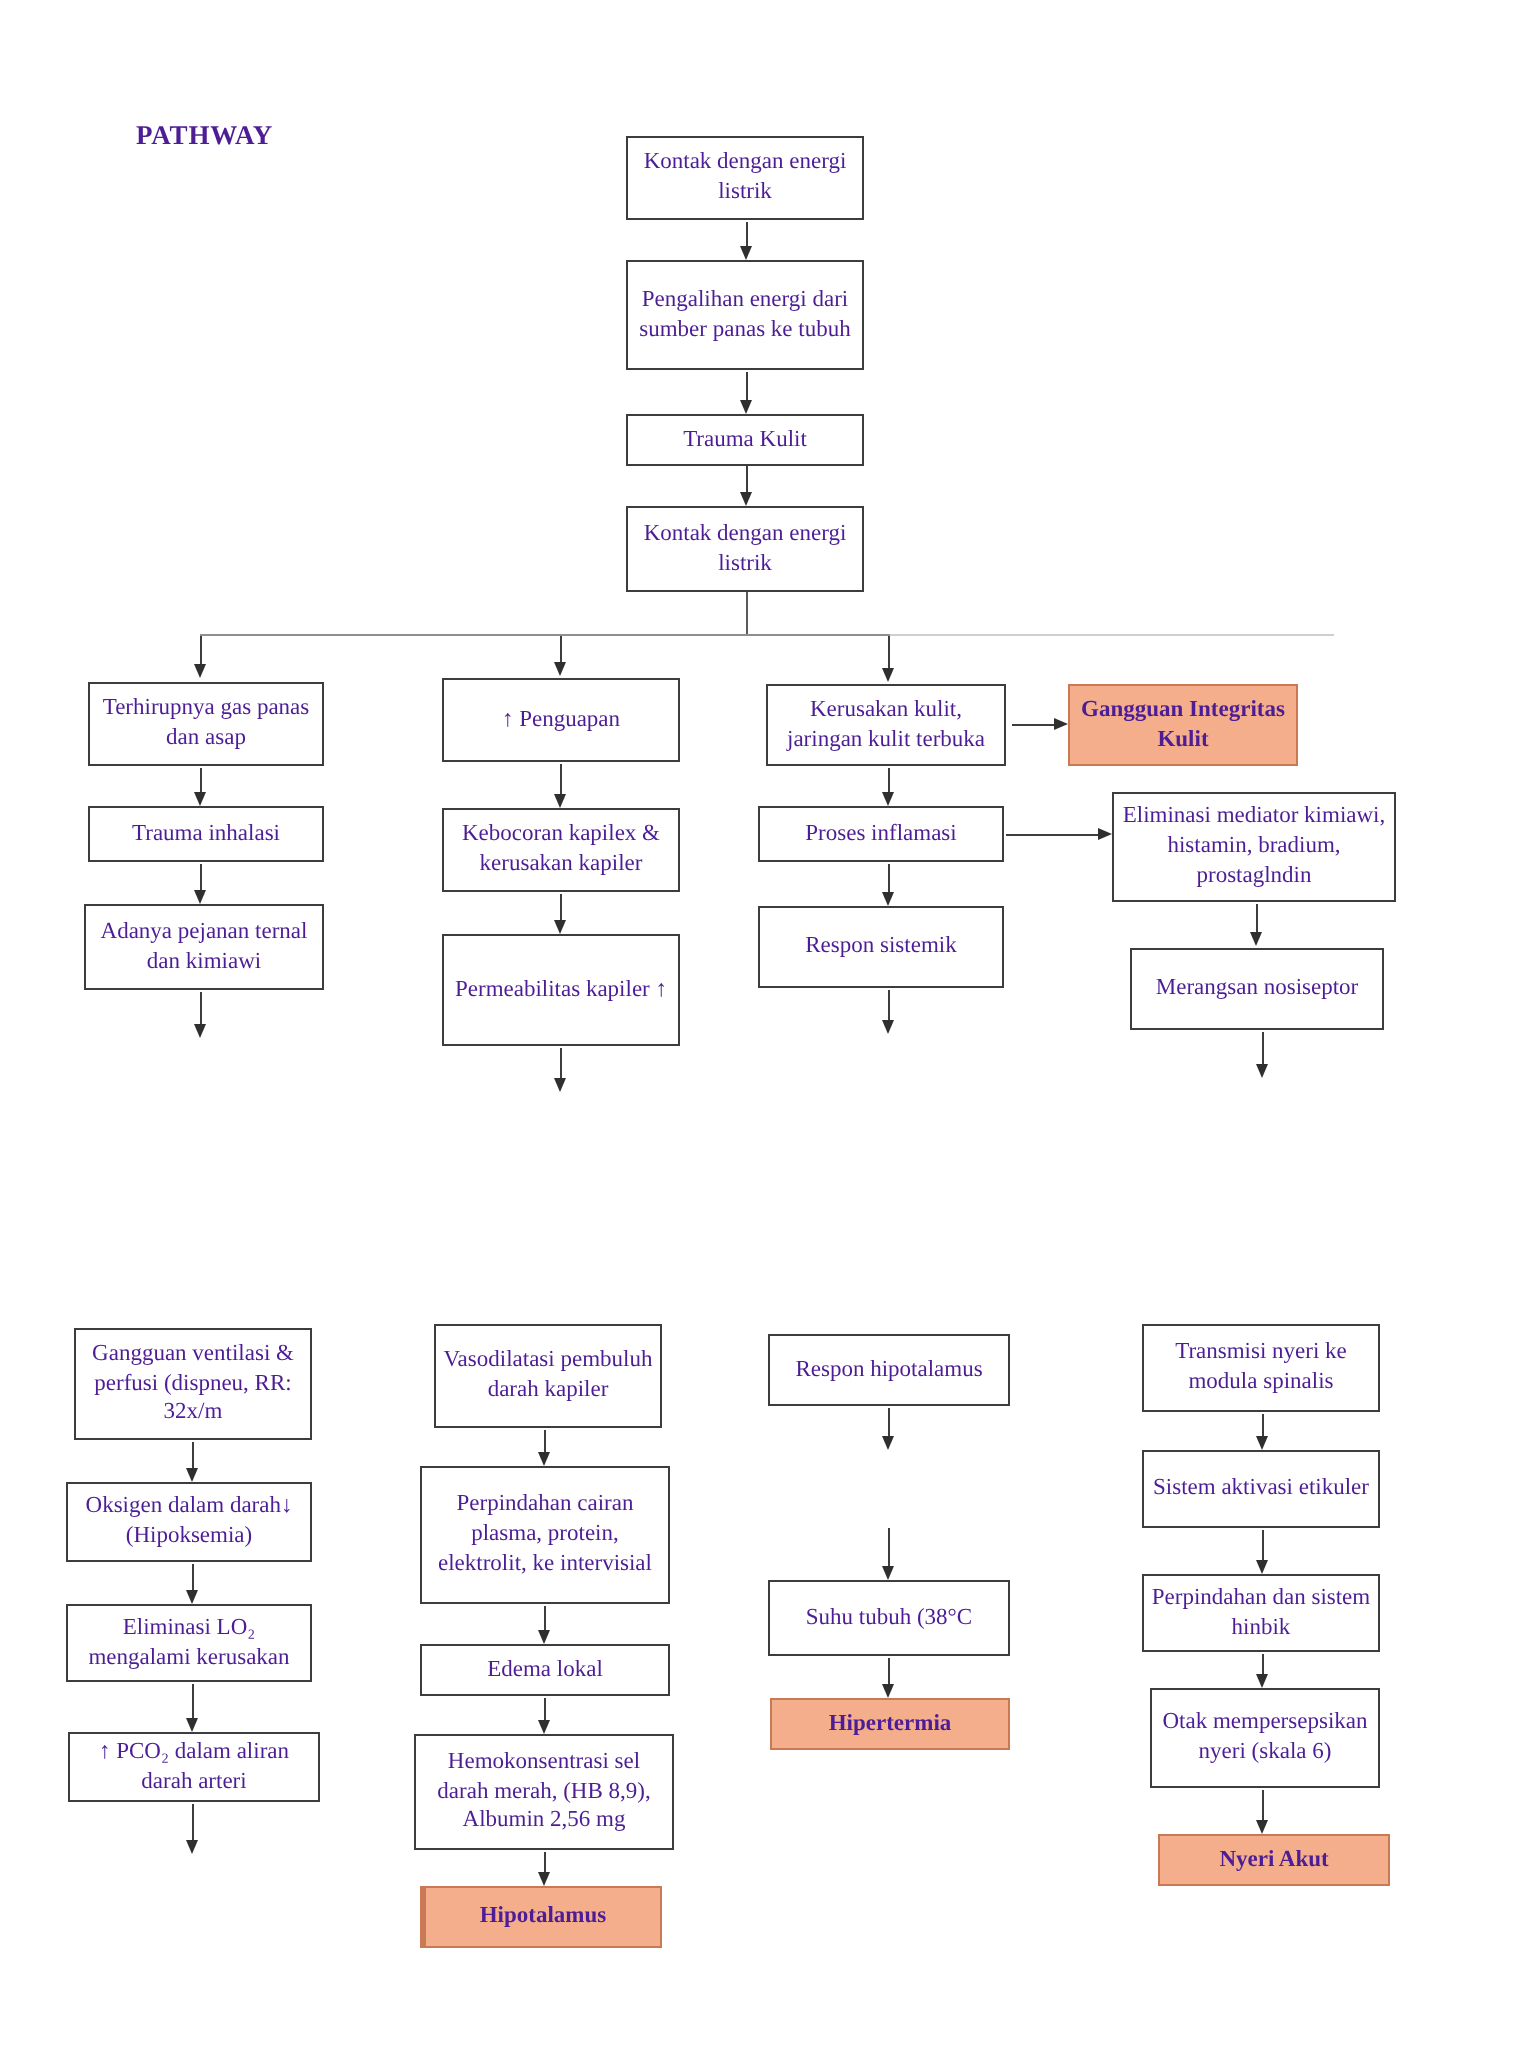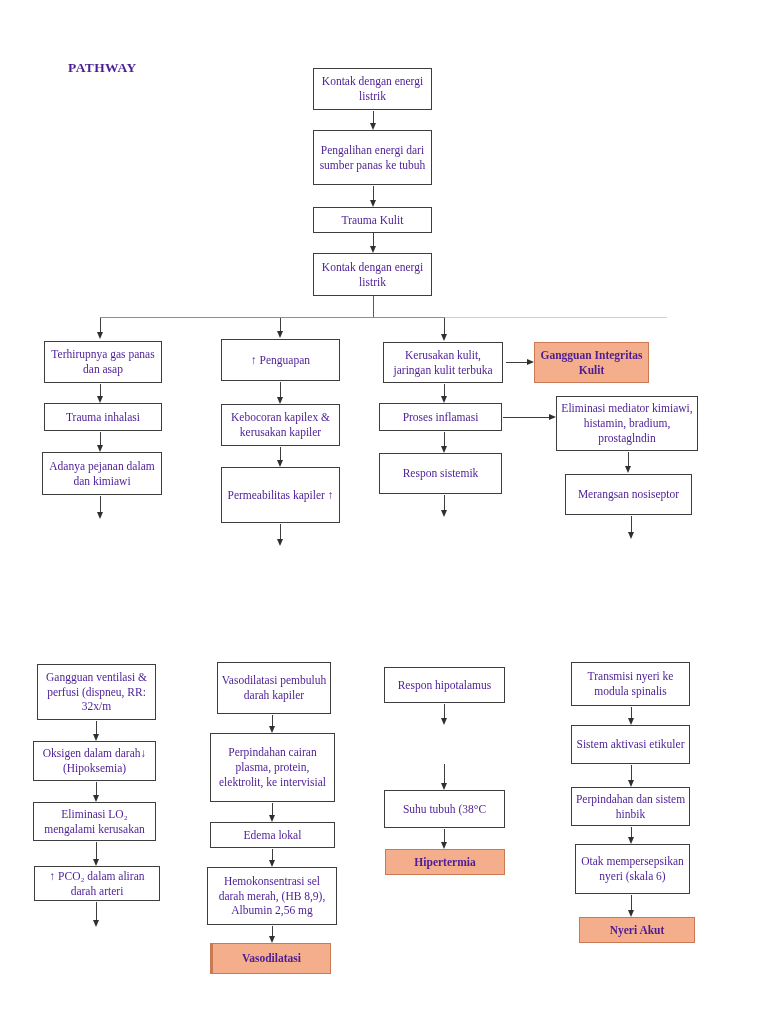--- a/index.html
+++ b/index.html
@@ -31,21 +31,21 @@
 
   <div class="title">PATHWAY</div>
 
   <div class="box" style="left:313px;top:68px;width:119px;height:42px">Kontak dengan energi listrik</div>
   <div class="box" style="left:313px;top:130px;width:119px;height:55px">Pengalihan energi dari sumber panas ke tubuh</div>
   <div class="box" style="left:313px;top:207px;width:119px;height:26px">Trauma Kulit</div>
   <div class="box" style="left:313px;top:253px;width:119px;height:43px">Kontak dengan energi listrik</div>
 
   <div class="box" style="left:44px;top:341px;width:118px;height:42px">Terhirupnya gas panas dan asap</div>
   <div class="box" style="left:44px;top:403px;width:118px;height:28px">Trauma inhalasi</div>
-  <div class="box" style="left:42px;top:452px;width:120px;height:43px">Adanya pejanan dalam dan kimiawi</div>
+  <div class="box" style="left:42px;top:452px;width:120px;height:43px">Adanya pejanan ternal dan kimiawi</div>
 
   <div class="box" style="left:221px;top:339px;width:119px;height:42px">↑  Penguapan</div>
   <div class="box" style="left:221px;top:404px;width:119px;height:42px">Kebocoran kapilex &amp; kerusakan kapiler</div>
   <div class="box" style="left:221px;top:467px;width:119px;height:56px">Permeabilitas kapiler ↑</div>
 
   <div class="box" style="left:383px;top:342px;width:120px;height:41px">Kerusakan kulit, jaringan kulit terbuka</div>
   <div class="box" style="left:379px;top:403px;width:123px;height:28px">Proses inflamasi</div>
   <div class="box diag" style="left:534px;top:342px;width:115px;height:41px">Gangguan Integritas Kulit</div>
 
   <div class="box" style="left:379px;top:453px;width:123px;height:41px">Respon sistemik</div>
@@ -54,21 +54,21 @@
 
   <div class="box" style="left:37px;top:664px;width:119px;height:56px">Gangguan ventilasi &amp; perfusi (dispneu, RR: 32x/m</div>
   <div class="box" style="left:33px;top:741px;width:123px;height:40px">Oksigen dalam darah↓ (Hipoksemia)</div>
   <div class="box" style="left:33px;top:802px;width:123px;height:39px">Eliminasi LO₂ mengalami kerusakan</div>
   <div class="box" style="left:34px;top:866px;width:126px;height:35px">↑ PCO₂ dalam aliran darah arteri</div>
 
   <div class="box" style="left:217px;top:662px;width:114px;height:52px">Vasodilatasi pembuluh darah kapiler</div>
   <div class="box" style="left:210px;top:733px;width:125px;height:69px">Perpindahan cairan plasma, protein, elektrolit, ke intervisial</div>
   <div class="box" style="left:210px;top:822px;width:125px;height:26px">Edema lokal</div>
   <div class="box" style="left:207px;top:867px;width:130px;height:58px">Hemokonsentrasi sel darah merah, (HB 8,9), Albumin 2,56 mg</div>
-  <div class="box diag thickleft" style="left:210px;top:943px;width:121px;height:31px">Vasodilatasi</div>
+  <div class="box diag thickleft" style="left:210px;top:943px;width:121px;height:31px">Hipotalamus</div>
 
   <div class="box" style="left:384px;top:667px;width:121px;height:36px">Respon hipotalamus</div>
   <div class="box" style="left:384px;top:790px;width:121px;height:38px">Suhu tubuh (38°C</div>
   <div class="box diag" style="left:385px;top:849px;width:120px;height:26px">Hipertermia</div>
 
   <div class="box" style="left:571px;top:662px;width:119px;height:44px">Transmisi nyeri ke modula spinalis</div>
   <div class="box" style="left:571px;top:725px;width:119px;height:39px">Sistem aktivasi etikuler</div>
   <div class="box" style="left:571px;top:787px;width:119px;height:39px">Perpindahan dan sistem hinbik</div>
   <div class="box" style="left:575px;top:844px;width:115px;height:50px">Otak mempersepsikan nyeri (skala 6)</div>
   <div class="box diag" style="left:579px;top:917px;width:116px;height:26px">Nyeri Akut</div>

